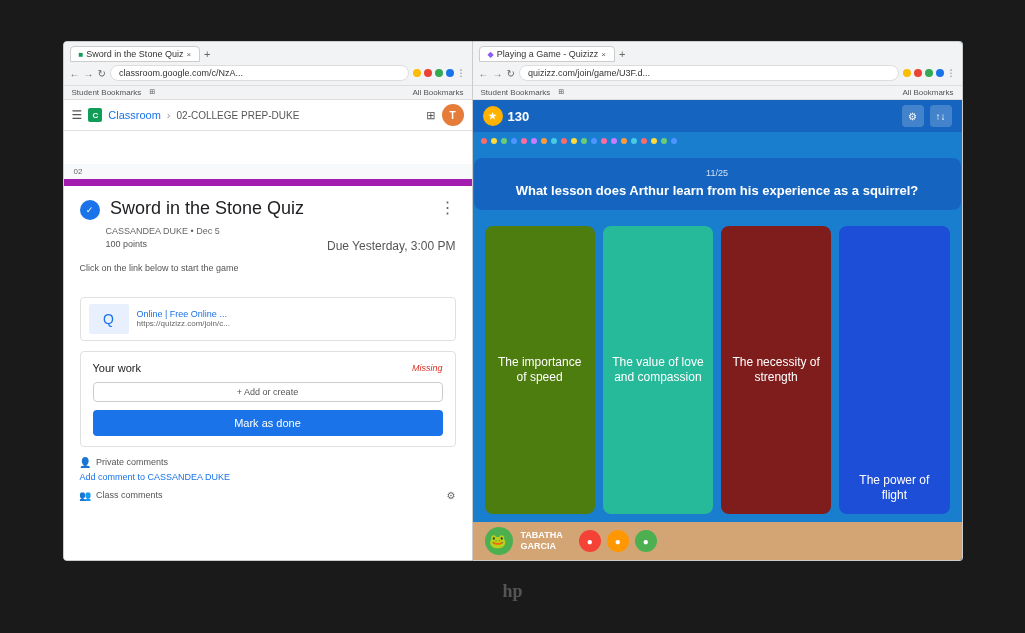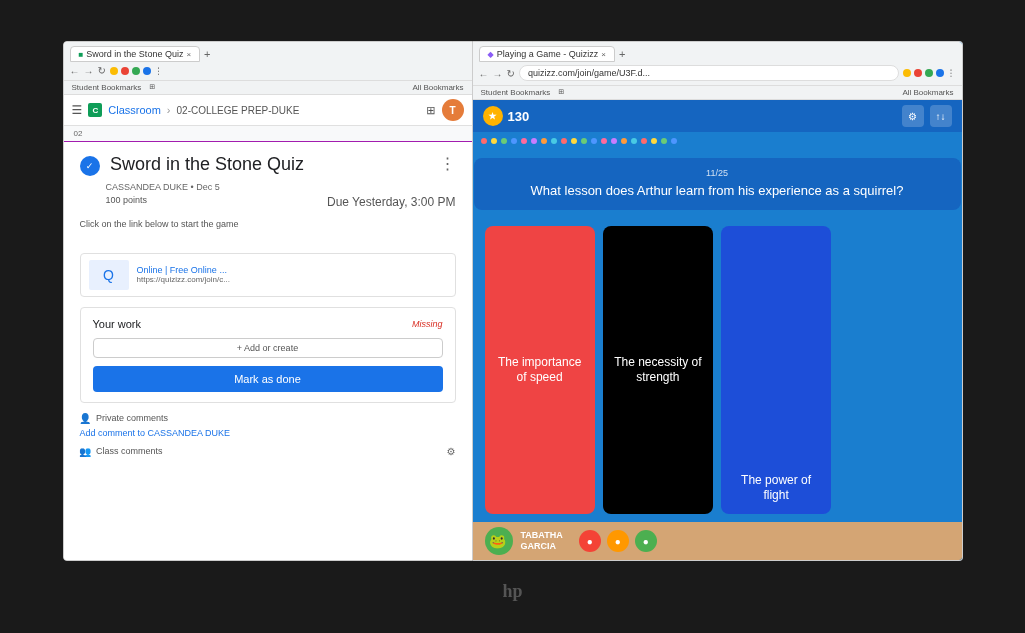--- a/index.html
+++ b/index.html
@@ -374,21 +374,21 @@
       text-align: center;
     }
     .question-number {
       font-size: 9px;
       color: rgba(255,255,255,0.8);
       margin-bottom: 4px;
     }
     .question-text {
       font-size: 13px;
       color: white;
-      font-weight: 400;
+      font-weight: 700;
       line-height: 1.4;
     }
 
     
     .answers-grid {
       display: grid;
       grid-template-columns: 1fr 1fr 1fr 1fr;
       gap: 8px;
       padding: 8px 12px;
       flex: 1;
@@ -477,20 +477,21 @@
             <span style="color:#0f9d58; font-size:8px;">■</span>
             <span>Sword in the Stone Quiz</span>
             <span class="tab-close">×</span>
           </div>
           <div style="font-size:11px; color:#666; cursor:pointer;">+</div>
         </div>
         <div class="browser-controls">
           <button class="nav-btn">←</button>
           <button class="nav-btn">→</button>
           <button class="nav-btn">↻</button>
+          <div class="address-bar">classroom.google.com/c/NzA...</div>
           <div class="browser-icons">
             <div class="browser-icon-dot" style="background:#fbbc04;"></div>
             <div class="browser-icon-dot" style="background:#ea4335;"></div>
             <div class="browser-icon-dot" style="background:#34a853;"></div>
             <div class="browser-icon-dot" style="background:#1a73e8;"></div>
             <span style="font-size:9px; color:#555;">⋮</span>
           </div>
         </div>
       </div>
 
@@ -505,21 +506,21 @@
         <div class="classroom-logo">C</div>
         <span class="classroom-label">Classroom</span>
         <span class="breadcrumb-sep">›</span>
         <span class="breadcrumb-text">02-COLLEGE PREP-DUKE</span>
         <div class="classroom-nav-right">
           <span class="grid-icon">⊞</span>
           <div class="avatar">T</div>
         </div>
       </div>
 
-      <div style="background:#f8f9fa; padding: 3px 10px; font-size:8px; color:#666; border-bottom:1px solid #a21caf;">
+      <div style="background:#f8f9fa; padding: 3px 10px; font-size:8px; color:#666; border-bottom:7px solid #a21caf;margin-top:33px;">
         <span>02</span>
       </div>
 
       <div class="assignment-content">
         <div style="margin-bottom:6px;">
           <span class="assignment-icon">✓</span>
           <span class="assignment-title">Sword in the Stone Quiz</span>
           <span class="more-btn">⋮</span>
         </div>
         <div class="assignment-meta">
@@ -643,24 +644,27 @@
           <div class="dot" style="background:#6bcb77;"></div>
           <div class="dot" style="background:#4d96ff;"></div>
         </div>
 
         <div class="question-container">
           <div class="question-number">11/25</div>
           <div class="question-text">What lesson does Arthur learn from his experience as a squirrel?</div>
         </div>
 
         <div class="answers-grid">
-          <div class="answer-card" style="background:#ef4444;">
+          <div class="answer-card" style="background:#4d7c0f;">
             <span class="answer-text">The importance of speed</span>
           </div>
-          <div class="answer-card" style="background:#000000;">
+          <div class="answer-card" style="background:#26b99a;">
+            <span class="answer-text">The value of love and compassion</span>
+          </div>
+          <div class="answer-card" style="background:#7f1d1d;">
             <span class="answer-text">The necessity of strength</span>
           </div>
           <div class="answer-card" style="background:#1d4ed8;align-items:flex-end;">
             <span class="answer-text">The power of flight</span>
           </div>
         </div>
 
         <div class="quizizz-footer">
           <div class="player-avatar">🐸</div>
           <div class="player-name">

